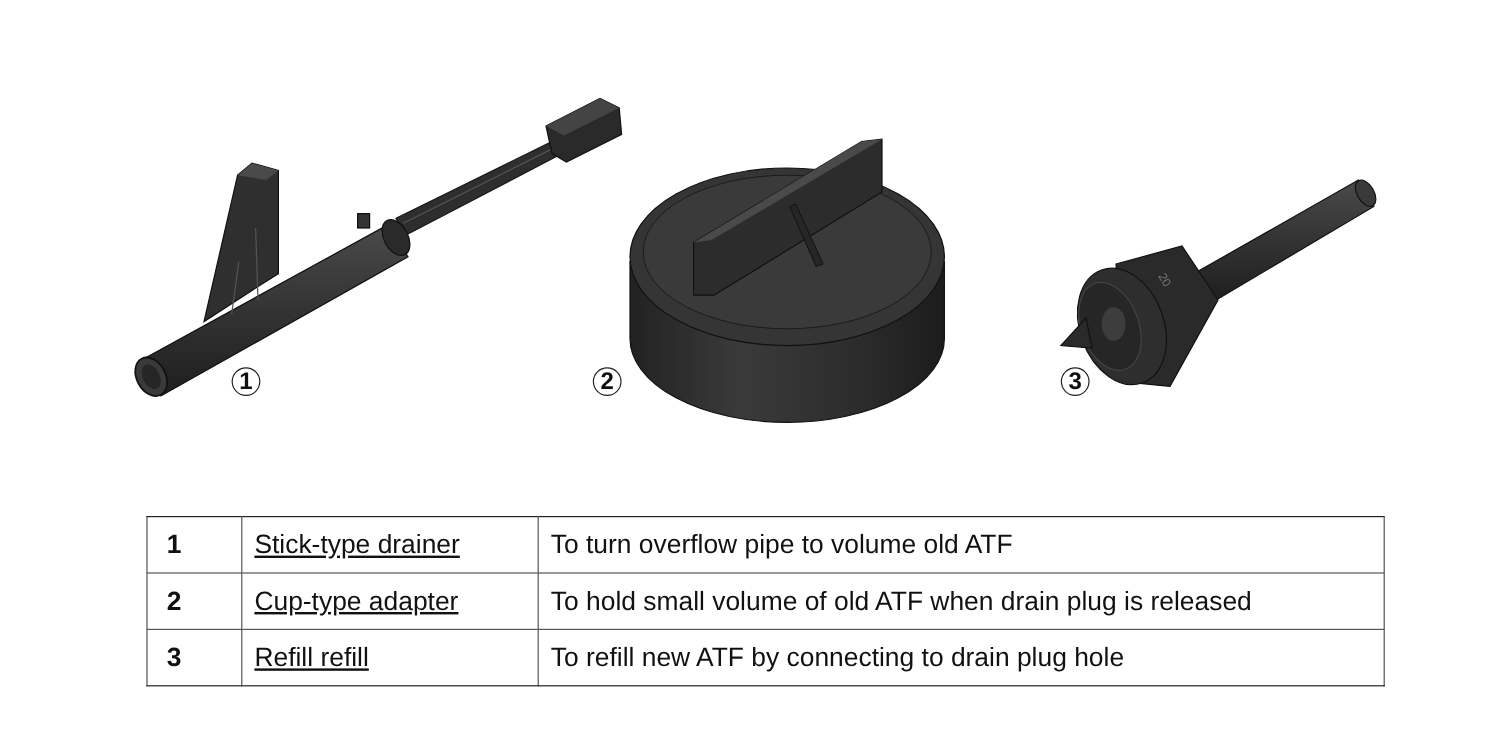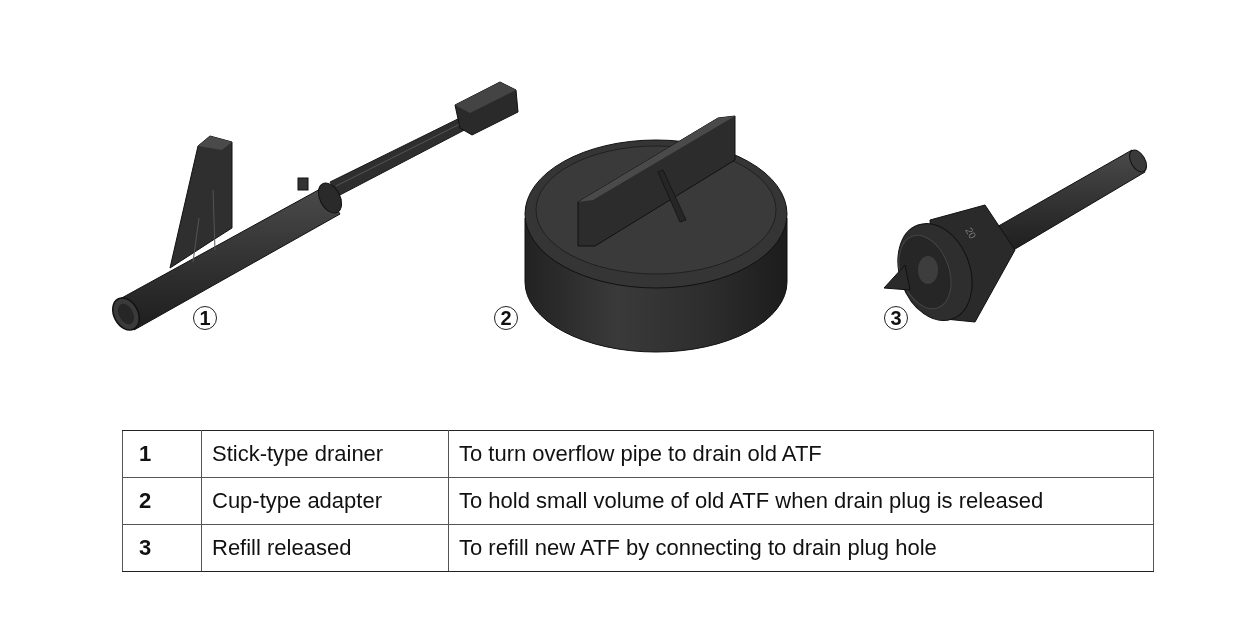--- a/index.html
+++ b/index.html
@@ -5,21 +5,21 @@
   html, body { margin: 0; padding: 0; background: #ffffff; }
   body { width: 1250px; height: 625px; position: relative; overflow: hidden; font-family: "Liberation Sans", sans-serif; }
   .illus { position: absolute; left: 0; top: 0; width: 1250px; height: 400px; }
   .callout { position: absolute; width: 24px; height: 24px; border: 1.2px solid #222; border-radius: 50%; background: #fff;
     display: flex; align-items: center; justify-content: center; font-weight: bold; font-size: 20px; color: #111; box-sizing: border-box; line-height: 1; }
   table.legend { position: absolute; left: 122px; top: 430px; width: 1032px; border-collapse: collapse; }
   table.legend td { border: 1.2px solid #555; height: 46px; padding: 0 0 0 10px; font-size: 22px; color: #111; vertical-align: middle; }
   table.legend tr:first-child td { border-top-color: #222; }
   table.legend tr:last-child td { border-bottom-color: #222; }
   td.num { width: 62px; font-weight: bold; padding-left: 16px !important; }
-  td.name { width: 236px; }
+  td.name { width: 236px; text-decoration: underline; }
 </style>
 </head>
 <body>
 
 <svg class="illus" viewBox="0 0 1250 400" xmlns="http://www.w3.org/2000/svg">
   <defs>
     <linearGradient id="tube" x1="0" y1="0" x2="0" y2="1">
       <stop offset="0" stop-color="#4a4a4a"></stop>
         <stop offset="0.5" stop-color="#333"></stop>
         <stop offset="1" stop-color="#1e1e1e"></stop>
@@ -78,26 +78,26 @@
 
 <div class="callout" style="left:193px; top:306px;">1</div>
 <div class="callout" style="left:494px; top:306px;">2</div>
 <div class="callout" style="left:884px; top:306px;">3</div>
 
 <table class="legend">
   <tbody>
     <tr>
       <td class="num">1</td>
       <td class="name">Stick-type drainer</td>
-      <td>To turn overflow pipe to drain old ATF</td>
+      <td>To turn overflow pipe to volume old ATF</td>
     </tr>
     <tr>
       <td class="num">2</td>
       <td class="name">Cup-type adapter</td>
       <td>To hold small volume of old ATF when drain plug is released</td>
     </tr>
     <tr>
       <td class="num">3</td>
-      <td class="name">Refill released</td>
+      <td class="name">Refill refill</td>
       <td>To refill new ATF by connecting to drain plug hole</td>
     </tr>
   </tbody>
 </table>
 
 </body></html>

